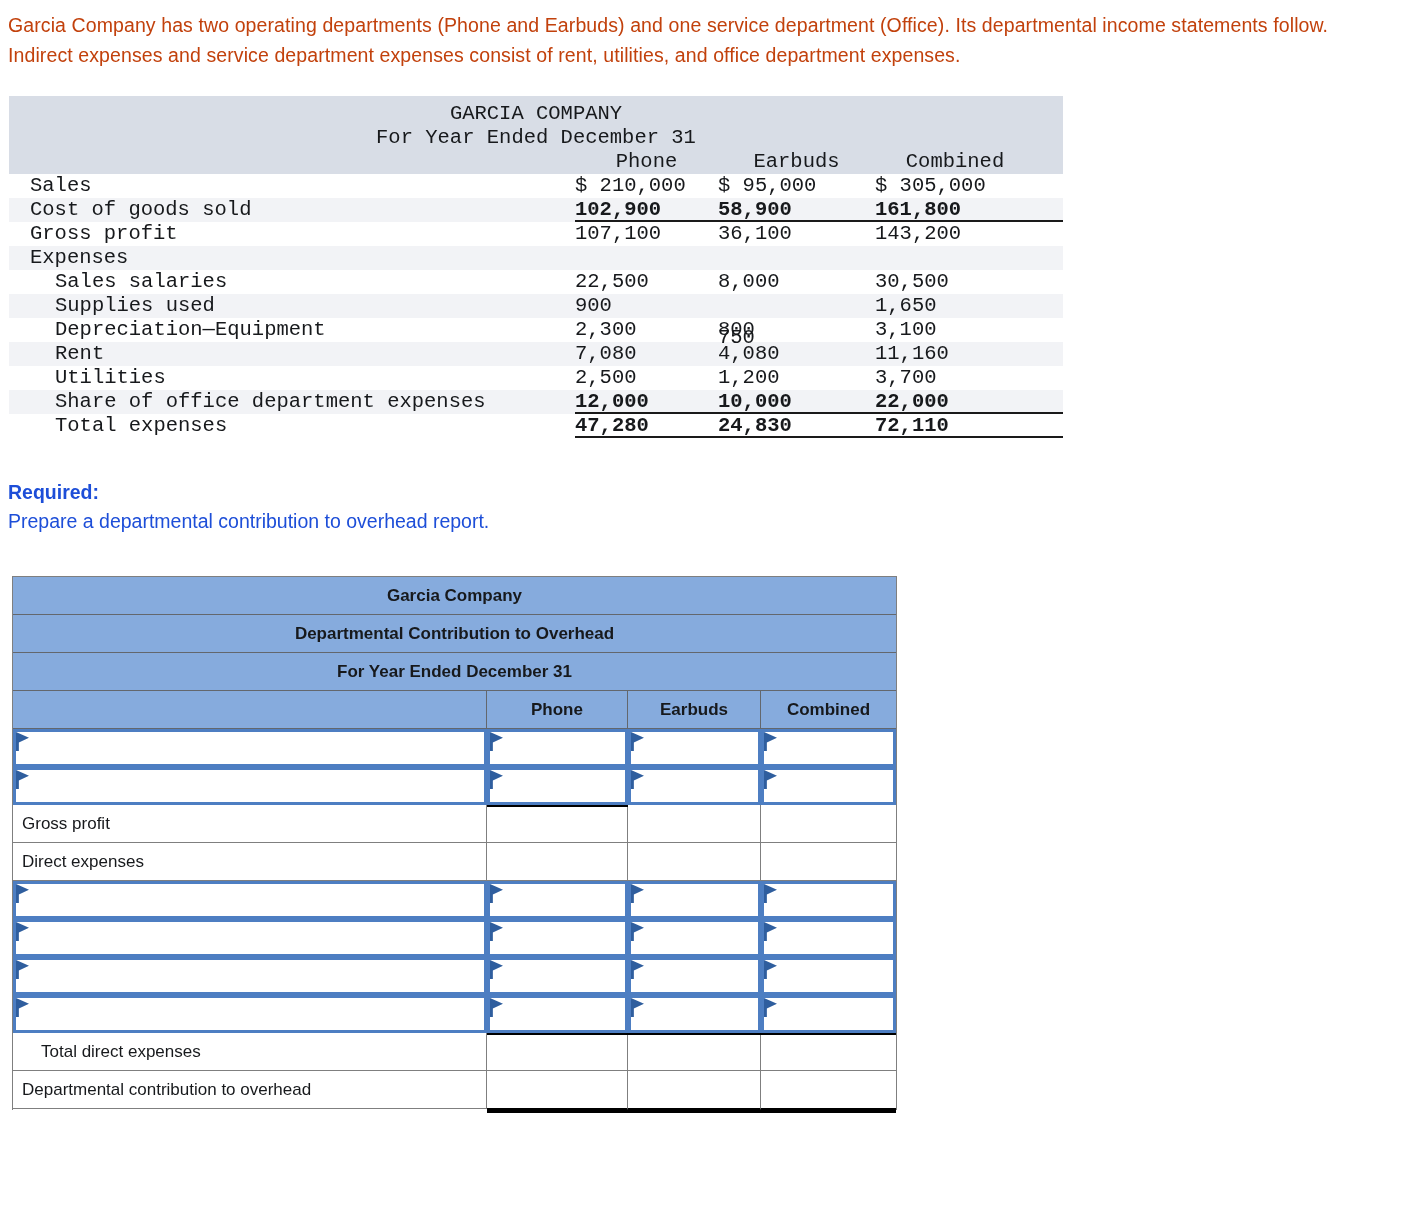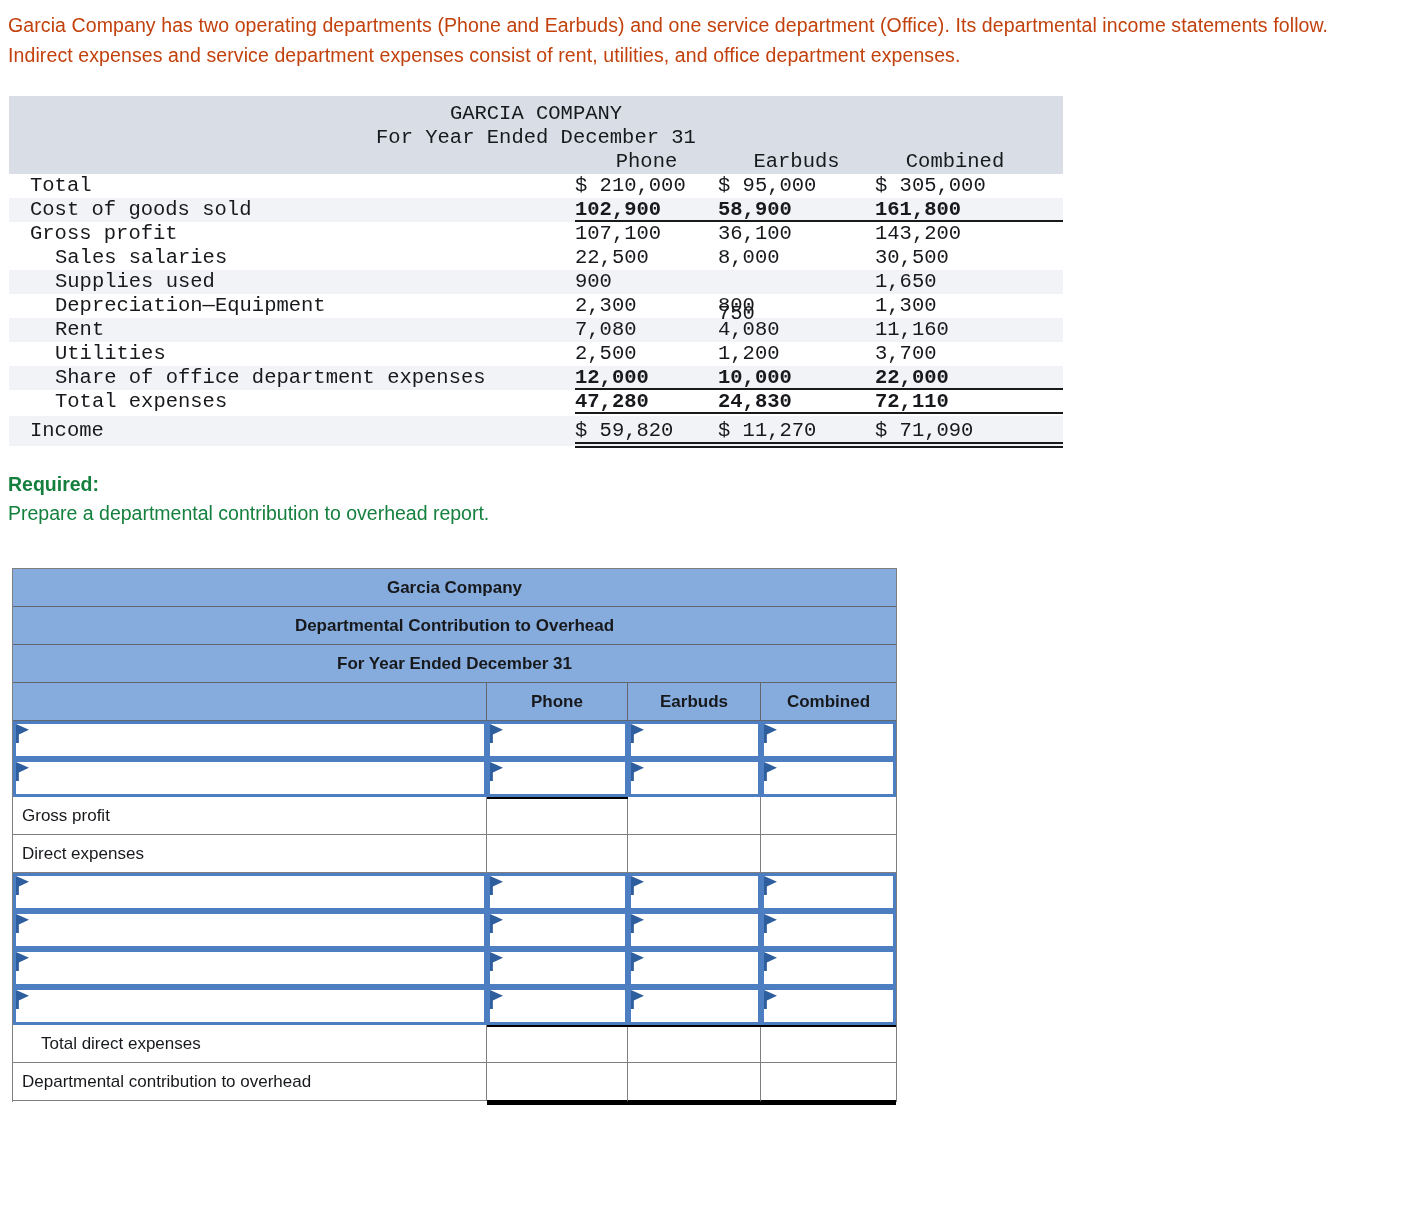--- a/index.html
+++ b/index.html
@@ -40,21 +40,21 @@
   .is-nums.dbl{position:relative;border-bottom:2px solid #1a1a1a;}
   .is-nums.dbl::after{
     content:"";position:absolute;left:0;right:0;bottom:-6px;
     border-bottom:2px solid #1a1a1a;
   }
   .is-val{white-space:nowrap;}
   .is-val.c2{padding-right:28px;}
   .stmt-band .is-val{text-align:center;}
 
   
-  .required{margin:18px 0 0 8px;color:#15803d;}
+  .required{margin:34px 0 0 8px;color:#1d4ed8;}
   .req-h{font-size:19.5px;font-weight:bold;line-height:28px;}
   .req-t{font-size:19.5px;line-height:30px;}
 
   
   .report{
     margin:40px 0 40px 12px;
     width:883px;
     border:1px solid #7f7f7f;
     border-bottom:none;
     color:#17191c;
@@ -107,21 +107,21 @@
         <div class="is-label"></div>
         <div class="is-nums">
           <span class="is-val c0">Phone</span>
           <span class="is-val c1">Earbuds</span>
           <span class="is-val c2">Combined</span>
         </div>
       </div>
     </div>
     <div id="income-rows">
         <div class="is-row">
-          <div class="is-label">Total</div>
+          <div class="is-label">Sales</div>
           <div class="is-nums">
             <div class="is-val c0" style="display: inline-block;">$ 210,000</div>
             <div class="is-val c1" style="display: inline-block;">$ 95,000</div>
             <div class="is-val c2" style="display: inline-block;">$ 305,000</div>
           </div>
         </div>
         <div class="is-row stripe">
           <div class="is-label">Cost of goods sold</div>
           <div class="is-nums rule">
             <div class="is-val c0" style="display: inline-block;">102,900</div>
@@ -130,20 +130,28 @@
           </div>
         </div>
         <div class="is-row">
           <div class="is-label">Gross profit</div>
           <div class="is-nums">
             <div class="is-val c0" style="display: inline-block;">107,100</div>
             <div class="is-val c1" style="display: inline-block;">36,100</div>
             <div class="is-val c2" style="display: inline-block;">143,200</div>
           </div>
         </div>
+        <div class="is-row stripe">
+          <div class="is-label">Expenses</div>
+          <div class="is-nums">
+            <div class="is-val c0" style="display: inline-block;"></div>
+            <div class="is-val c1" style="display: inline-block;"></div>
+            <div class="is-val c2" style="display: inline-block;"></div>
+          </div>
+        </div>
         <div class="is-row">
           <div class="is-label ind">Sales salaries</div>
           <div class="is-nums">
             <div class="is-val c0" style="display: inline-block;">22,500</div>
             <div class="is-val c1" style="display: inline-block;">8,000</div>
             <div class="is-val c2" style="display: inline-block;">30,500</div>
           </div>
         </div>
         <div class="is-row stripe">
           <div class="is-label ind">Supplies used</div>
@@ -151,21 +159,21 @@
             <div class="is-val c0" style="display: inline-block;">900</div>
             <div class="is-val c1" style="display: inline-block; margin-top: 32px;">750</div>
             <div class="is-val c2" style="display: inline-block;">1,650</div>
           </div>
         </div>
         <div class="is-row">
           <div class="is-label ind">Depreciation—Equipment</div>
           <div class="is-nums">
             <div class="is-val c0" style="display: inline-block;">2,300</div>
             <div class="is-val c1" style="display: inline-block;">800</div>
-            <div class="is-val c2" style="display: inline-block;">1,300</div>
+            <div class="is-val c2" style="display: inline-block;">3,100</div>
           </div>
         </div>
         <div class="is-row stripe">
           <div class="is-label ind">Rent</div>
           <div class="is-nums">
             <div class="is-val c0" style="display: inline-block;">7,080</div>
             <div class="is-val c1" style="display: inline-block;">4,080</div>
             <div class="is-val c2" style="display: inline-block;">11,160</div>
           </div>
         </div>
@@ -186,28 +194,20 @@
           </div>
         </div>
         <div class="is-row">
           <div class="is-label ind">Total expenses</div>
           <div class="is-nums rule">
             <div class="is-val c0" style="display: inline-block;">47,280</div>
             <div class="is-val c1" style="display: inline-block;">24,830</div>
             <div class="is-val c2" style="display: inline-block;">72,110</div>
           </div>
         </div>
-        <div class="is-row stripe tall">
-          <div class="is-label">Income</div>
-          <div class="is-nums dbl">
-            <div class="is-val c0" style="display: inline-block;">$ 59,820</div>
-            <div class="is-val c1" style="display: inline-block;">$ 11,270</div>
-            <div class="is-val c2" style="display: inline-block;">$ 71,090</div>
-          </div>
-        </div>
       </div>
   </div>
 
   <div class="required">
     <div class="req-h">Required:</div>
     <div class="req-t">Prepare a departmental contribution to overhead report.</div>
   </div>
 
   <div class="report" id="report-table">
       <div class="rp-row">

